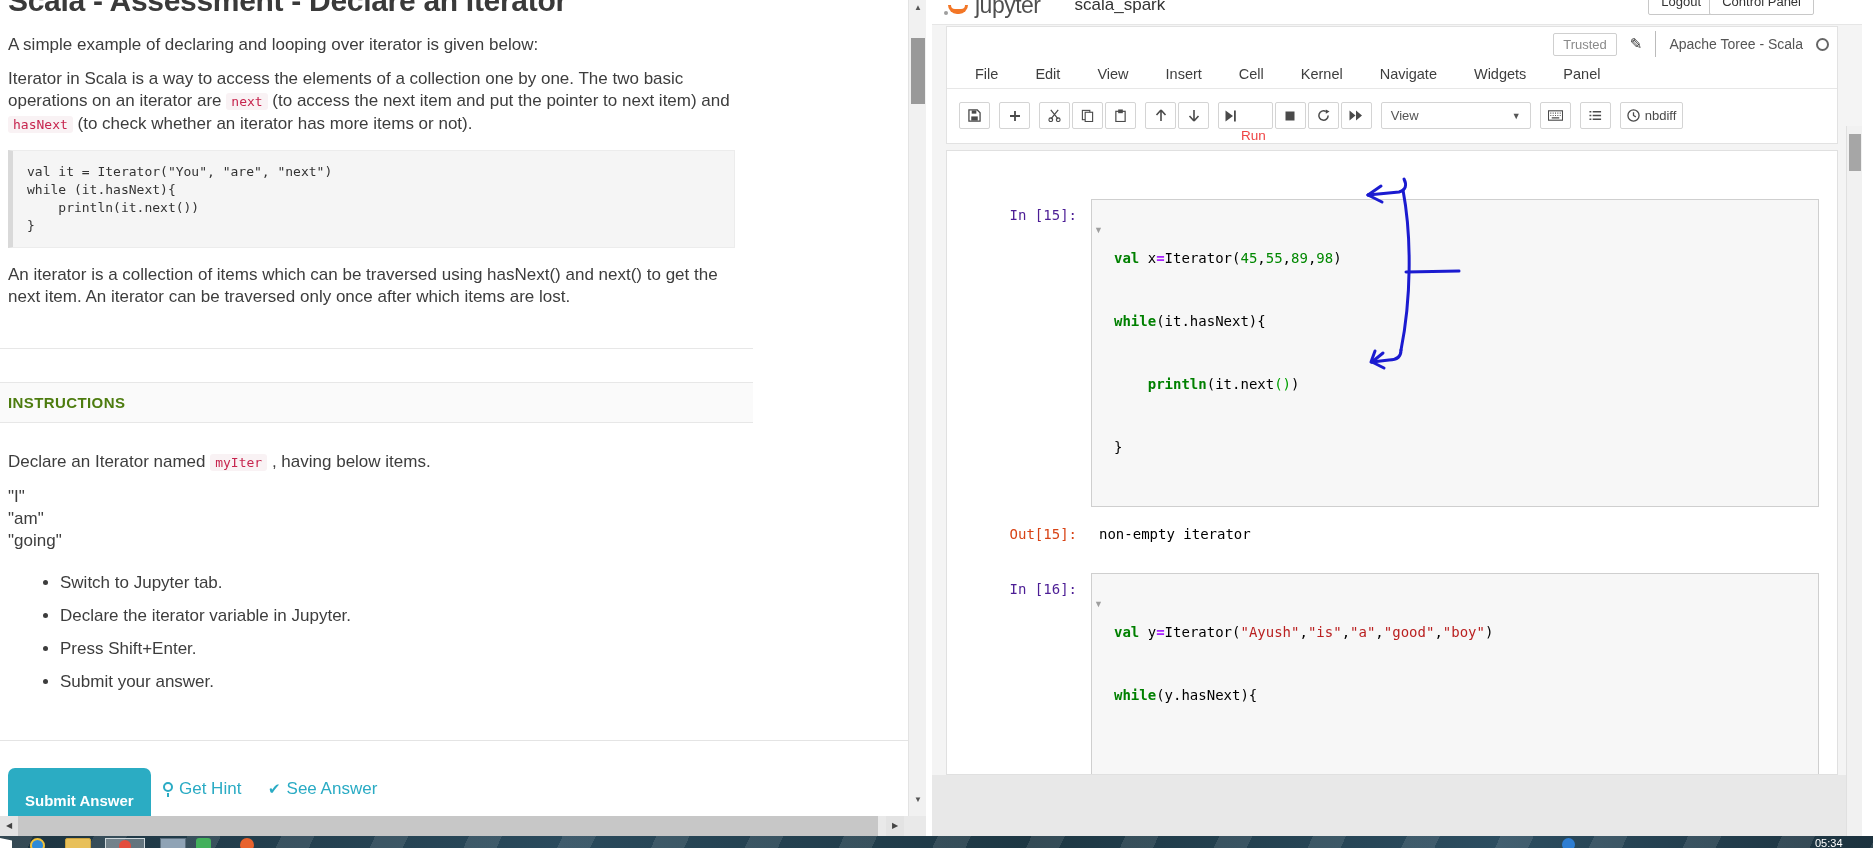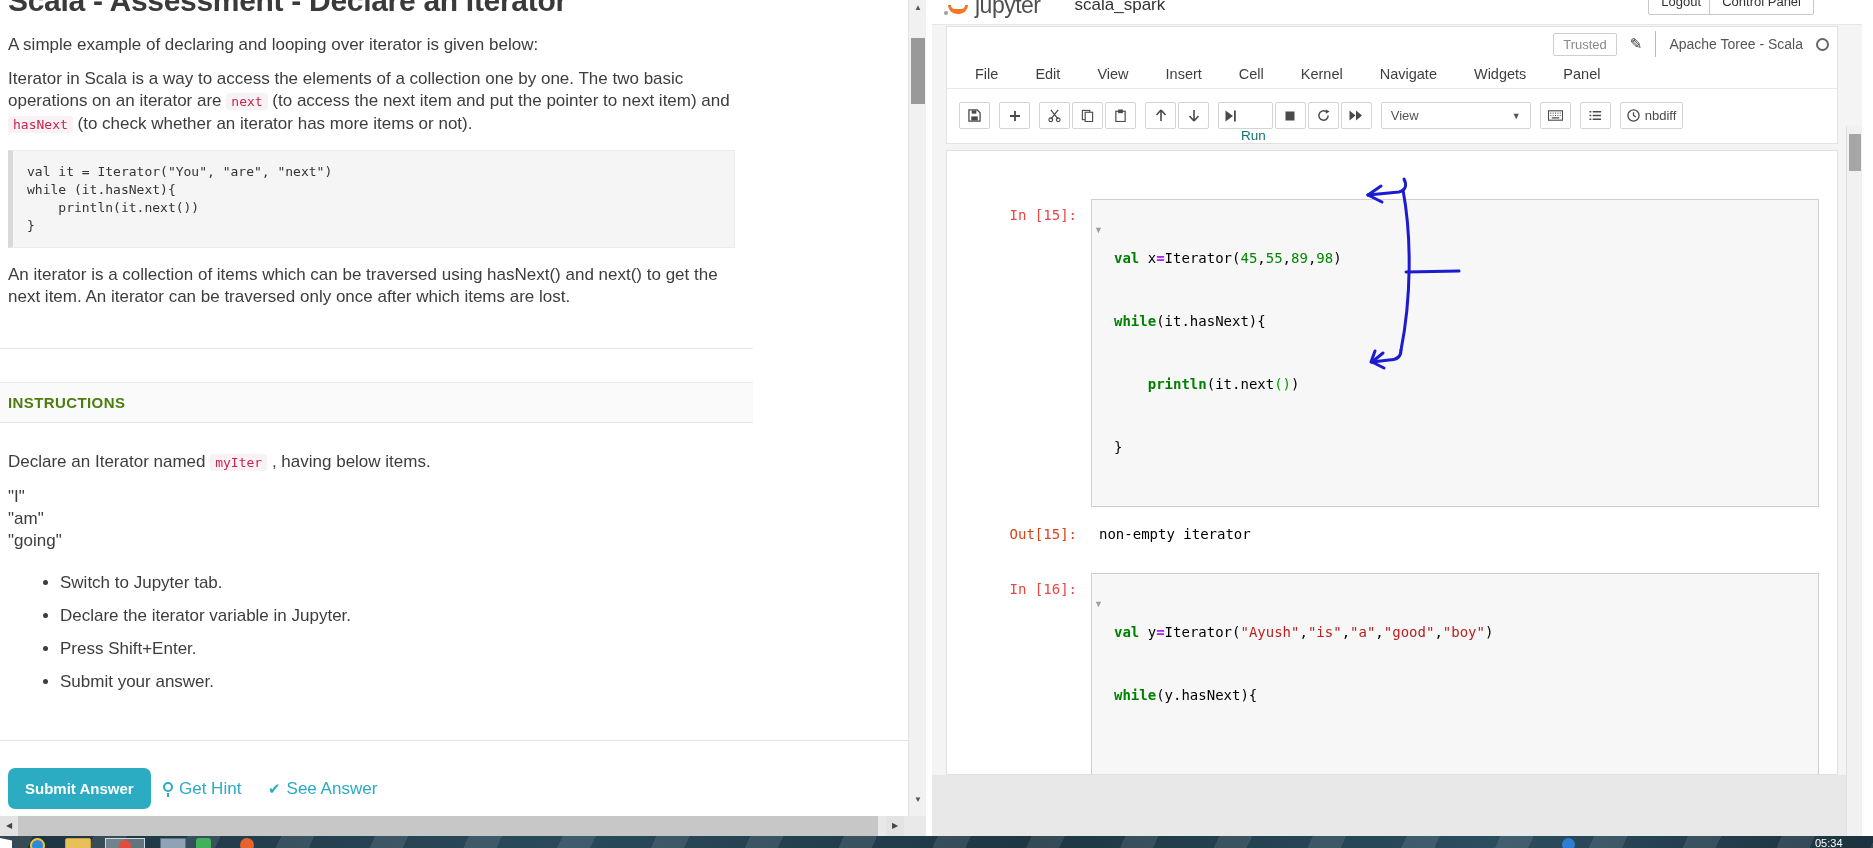--- a/index.html
+++ b/index.html
@@ -19,21 +19,21 @@
   .instructions-band { width:753px; margin:33px 0 0 -8px; padding:11px 8px; background:#fafafa;
                        border-top:1px solid #e7e7e7; border-bottom:1px solid #e7e7e7;
                        font-size:15px; font-weight:bold; color:#4d7c0f; letter-spacing:0.4px; }
   .task-line { margin-top:28px !important; }
   .quote-line { font-size:17px; line-height:28px; color:#3d3d3d; margin:0 !important; }
   .steps { margin:20px 0 0 52px; }
   .steps li { font-size:17px; color:#3d3d3d; margin-bottom:12px; line-height:21px; }
 
   .left-footer { position:absolute; left:0; top:740px; width:908px; height:76px; background:#fff; border-top:1px solid #e4e4e4; }
   .submit-btn { position:absolute; left:8px; top:27px; background:#2bacc3; color:#fff; border:none;
-                font-size:15px; font-weight:bold; padding:12px 17px; border-radius:7px; cursor:pointer;
+                font-size:15px; font-weight:bold; padding:24px 17px; border-radius:7px; cursor:pointer;
                 font-family:"Liberation Sans", sans-serif; }
   .footer-link { position:absolute; top:38px; color:#2aabc4; font-size:17px; display:flex; align-items:center; gap:6px; cursor:pointer; text-decoration:none; }
   .link-hint { left:163px; }
   .link-see { left:268px; }
   .bulb { display:inline-block; width:10px; height:10px; border:2px solid #2aabc4; border-radius:50%; position:relative; top:-2px; }
   .bulb:after { content:""; position:absolute; left:2px; top:9px; width:2px; height:4px; background:#2aabc4; }
   .checkmark { font-size:15px; }
 
   
   .vscroll { position:absolute; left:908px; top:0; width:18px; height:816px; background:#f1f1f1; border-left:1px solid #e3e3e3; }
@@ -72,31 +72,31 @@
   .vline { width:1px; height:26px; background:#bbb; }
   .kernel-name { color:#555; font-size:14px; }
   .kernel-circle { width:13px; height:13px; border:2px solid #666; border-radius:50%; }
   .menu-row { height:30px; display:flex; align-items:center; gap:37px; padding-left:28px; border-bottom:1px solid #e7e7e7; }
   .menu-item { font-size:14.5px; color:#3e3e3e; cursor:pointer; }
   .toolbar-row { display:flex; align-items:center; padding:13px 0 0 12px; gap:9px; }
   .tgroup { display:flex; gap:2px; }
   .tbtn { height:27px; min-width:31px; border:1px solid #d4d4d4; border-radius:2px; background:#fff;
           display:flex; align-items:center; justify-content:center; color:#4a4a4a; font-size:13px; padding:0 6px; cursor:pointer; }
   .tbtn svg { display:block; }
-  .run-label { margin-left:5px; font-size:13.5px; color:#0f766e;margin-top:40px; }
+  .run-label { margin-left:5px; font-size:13.5px; color:#ef4444;margin-top:40px; }
   .cell-type { width:150px; justify-content:space-between; padding:0 9px; color:#555; }
   .caret { font-size:9px; color:#555; }
   .nbdiff-label { margin-left:5px; }
 
   
   .notebook-box { position:absolute; left:14px; top:150px; width:892px; height:625px; background:#fff; border:1px solid #e0e0e0; overflow:hidden; }
   .cell { position:relative; }
   .crow { display:flex; }
   .prompt { width:144px; flex:0 0 144px; text-align:right; padding-right:14px; padding-top:8px;
-            font-family:"DejaVu Sans Mono", monospace; font-size:14px; color:#ef4444; }
+            font-family:"DejaVu Sans Mono", monospace; font-size:14px; color:#4c1d95; }
   .prompt.outp { color:#D84315; }
   .ibox { flex:1; margin-right:18px; background:#f7f7f7; border:1px solid #cfcfcf; display:flex; }
   .gutter { width:14px; flex:0 0 14px; position:relative; }
   .fold { position:absolute; left:2px; top:25px; font-size:9px; color:#9e9e9e; }
   .codearea { padding:6px 8px; font-family:"DejaVu Sans Mono", monospace; font-size:14px; line-height:21px; color:#000; white-space:pre; }
   .c-kw { color:#008000; font-weight:bold; }
   .c-op { color:#AA22FF; font-weight:bold; }
   .c-num { color:#080; }
   .c-str { color:#BA2121; }
   .c-mb { color:#00a000; }

